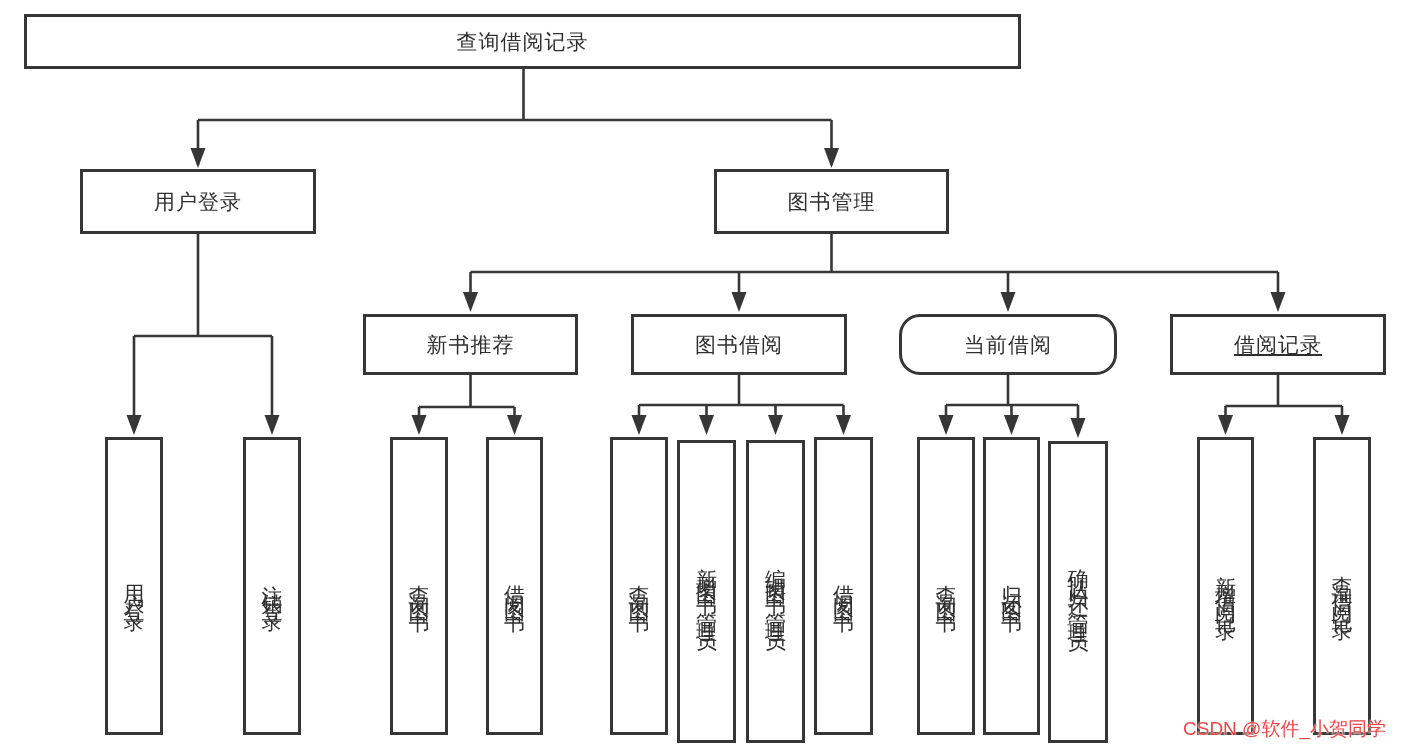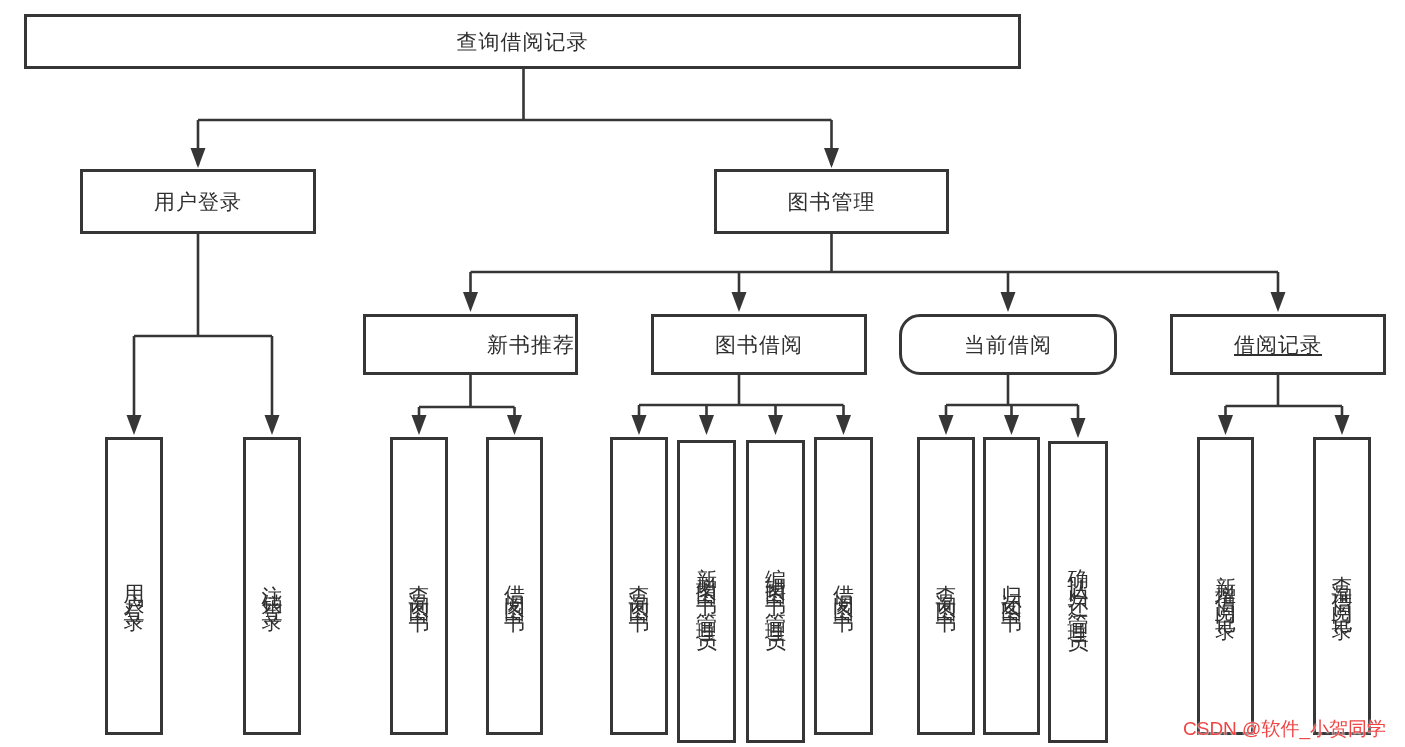--- a/index.html
+++ b/index.html
@@ -114,24 +114,24 @@
     <span>查询借阅记录</span>
   </div>
 
   <div class="node" style="left:80px; top:169px; width:236px; height:65px;">
     <span>用户登录</span>
   </div>
   <div class="node" style="left:714px; top:169px; width:235px; height:65px;">
     <span>图书管理</span>
   </div>
 
-  <div class="node" style="left:363px; top:314px; width:215px; height:61px;justify-content:flex-end;">
+  <div class="node" style="left:363px; top:314px; width:215px; height:61px;">
     <span>新书推荐</span>
   </div>
-  <div class="node" style="left:631px; top:314px; width:216px; height:61px;margin-left:20px;">
+  <div class="node" style="left:631px; top:314px; width:216px; height:61px;">
     <span>图书借阅</span>
   </div>
   <div class="node" style="left:899px; top:314px; width:218px; height:61px;border-radius:21px;">
     <span>当前借阅</span>
   </div>
   <div class="node" style="left:1170px; top:314px; width:216px; height:61px;text-decoration:underline;">
     <span>借阅记录</span>
   </div>
 
   <div class="vnode" style="left:105px; top:437px; width:58px; height:298px;">

